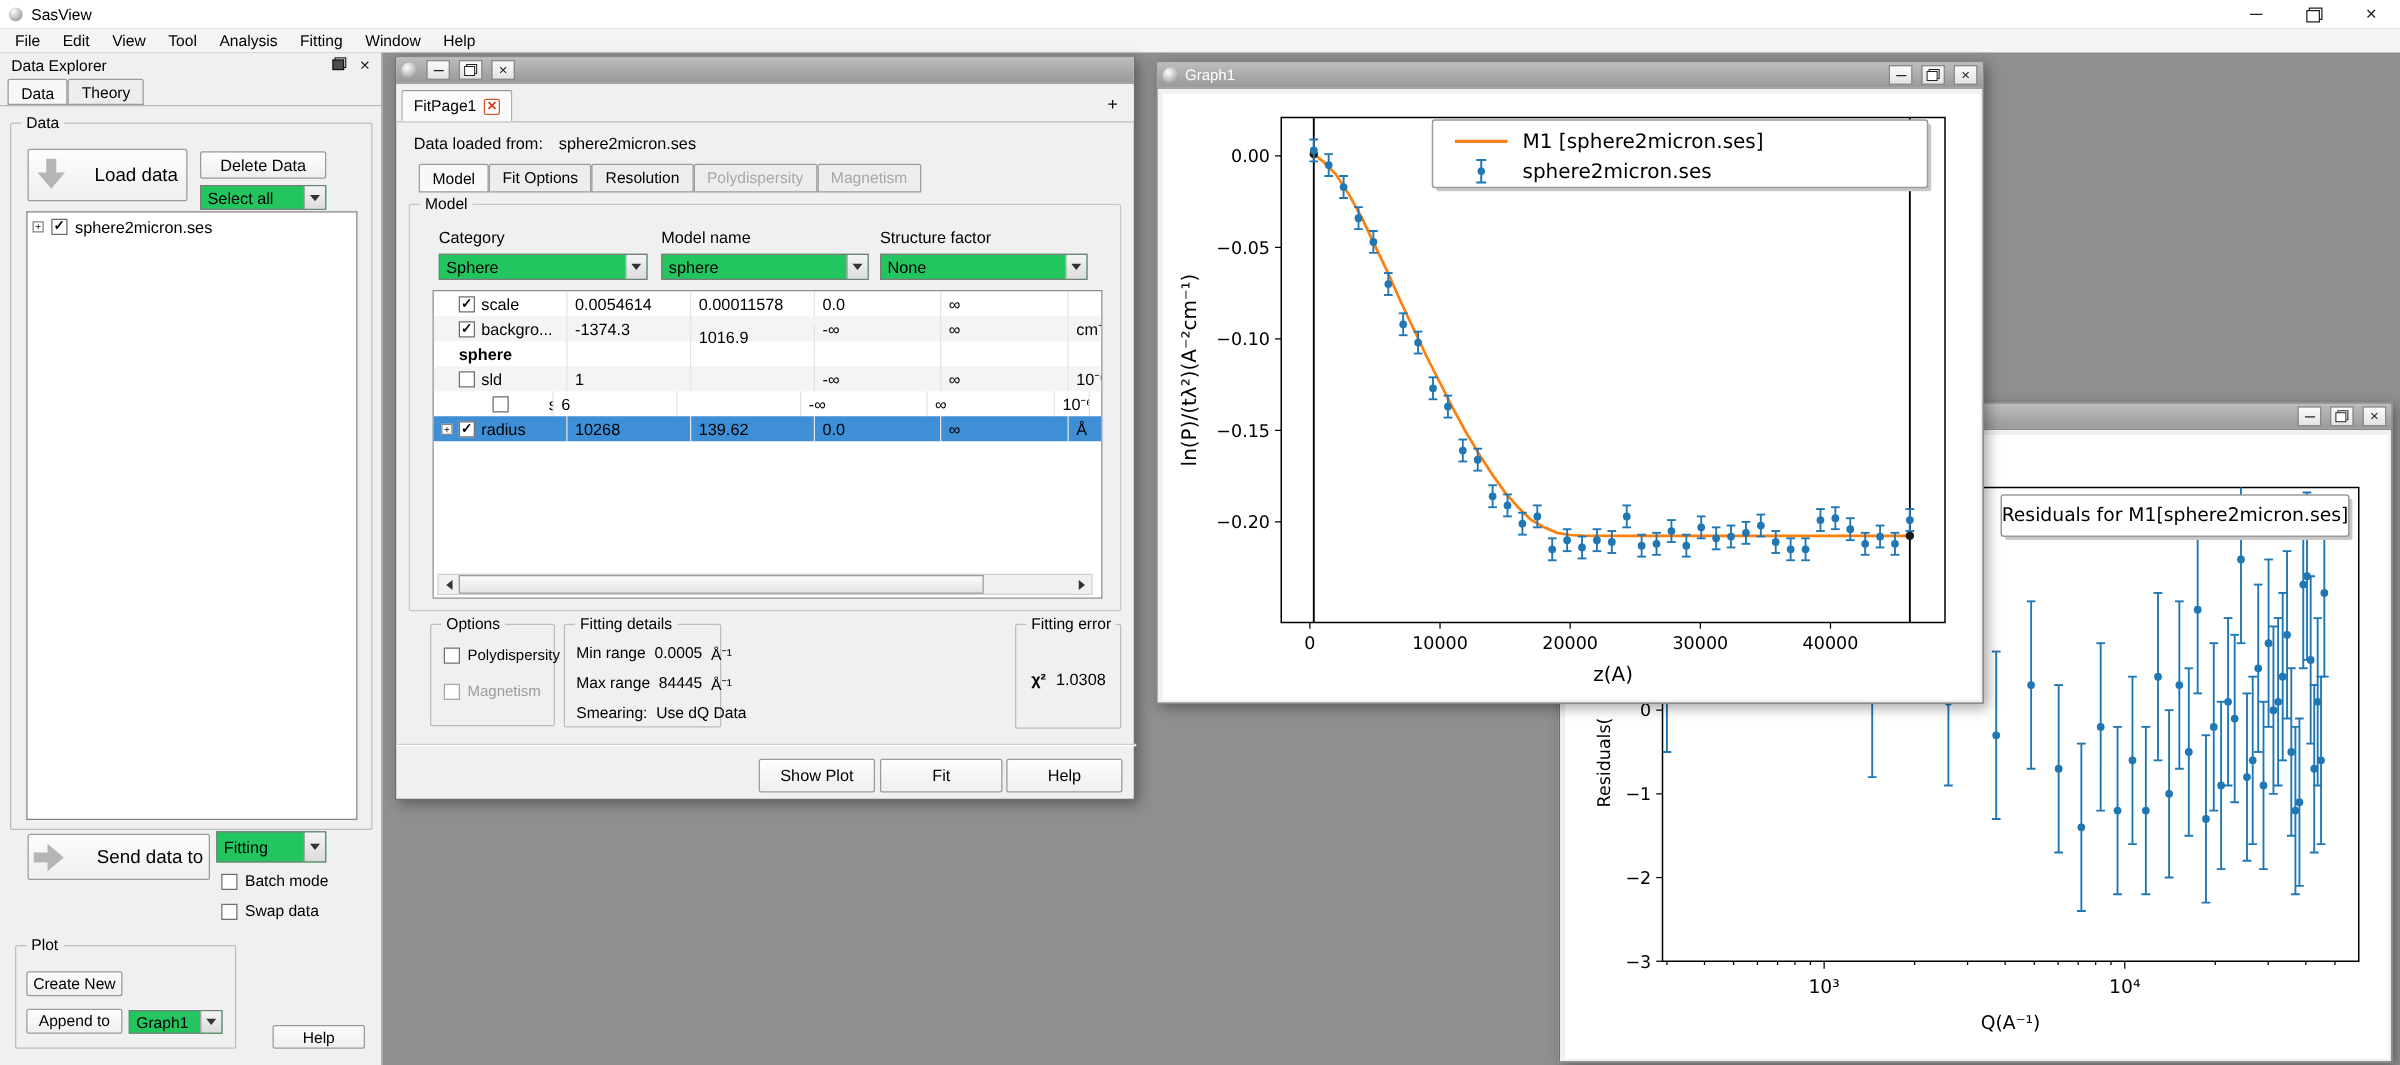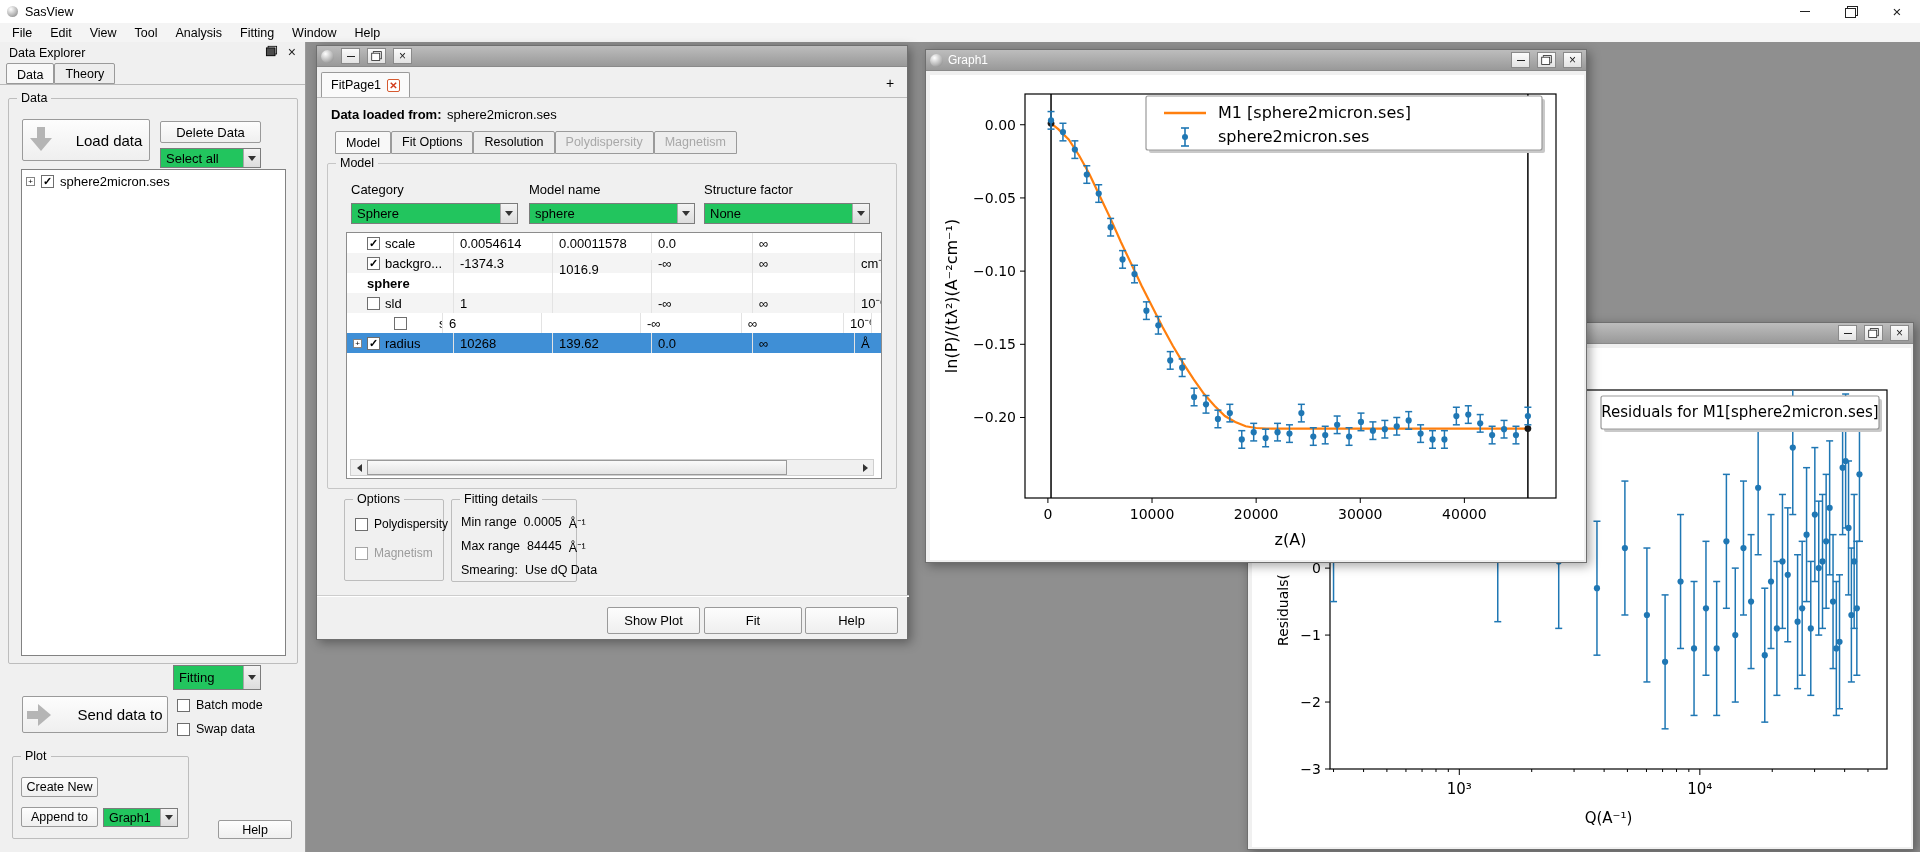--- a/index.html
+++ b/index.html
@@ -140,21 +140,21 @@
   </div>
 
   <div class="tree" style="left:21px;top:127px;width:265px;height:487px">
     <div class="tree-row">
       <span class="expander">+</span>
       <span class="cb">✓</span>
       <span style="font-size:13px">sphere2micron.ses</span>
     </div>
   </div>
 
-  <button class="btn abs" style="left:22px;top:654px;width:146px;height:37px;font-size:15px">
+  <button class="btn abs" style="left:22px;top:625px;width:146px;height:37px;font-size:15px">
     <span class="arrow-rt">
         <span class="stem"></span>
         <span class="head"></span>
       </span>
     <span>Send data to</span>
   </button>
   <div class="combo" style="left:173px;top:623px;width:88px;height:25px">
     <span>Fitting</span>
     <span class="dd">
         <span class="tri-d"></span>
@@ -427,21 +427,21 @@
         <span class="ix">×</span>
       </span>
   </div>
   <div class="ftabbar">
     <div class="fitpage-tab">
       <span>FitPage1</span>
       <span class="redx">✕</span>
     </div>
     <div class="addtab">+</div>
   </div>
-  <div class="flabel" style="left:14px;top:61px;font-weight:bold">Data loaded from:</div>
+  <div class="flabel" style="left:14px;top:61px;font-weight:normal">Data loaded from:</div>
   <div class="flabel" style="left:130px;top:61px">sphere2micron.ses</div>
 
   <div class="abs" style="left:18px;top:85px;display:flex" id="subtabs">
       <div class="tab active">Model</div>
       <div class="tab">Fit Options</div>
       <div class="tab">Resolution</div>
       <div class="tab disabled">Polydispersity</div>
       <div class="tab disabled">Magnetism</div>
     </div>
 
@@ -580,20 +580,27 @@
           <span>84445</span>
           <span>Å⁻¹</span>
         </div>
       <div class="frow">
           <span>Smearing:</span>
           <span>Use dQ Data</span>
         </div>
     </div>
   </div>
 
+  <div class="gbox" style="left:495px;top:453px;width:85px;height:84px">
+    <span class="glabel">Fitting error</span>
+    <div style="position:absolute;left:12px;top:36px;font-size:13px;display:flex;gap:8px">
+      <span style="font-weight:bold">χ²</span>
+      <span>1.0308</span>
+    </div>
+  </div>
 
   <div class="sep" style="left:0;top:549px;width:592px"></div>
   <button class="btn abs" style="left:290px;top:561px;width:93px;height:27px">
       <span>Show Plot</span>
     </button>
   <button class="btn abs" style="left:387px;top:561px;width:98px;height:27px">
       <span>Fit</span>
     </button>
   <button class="btn abs" style="left:488px;top:561px;width:93px;height:27px">
       <span>Help</span>

